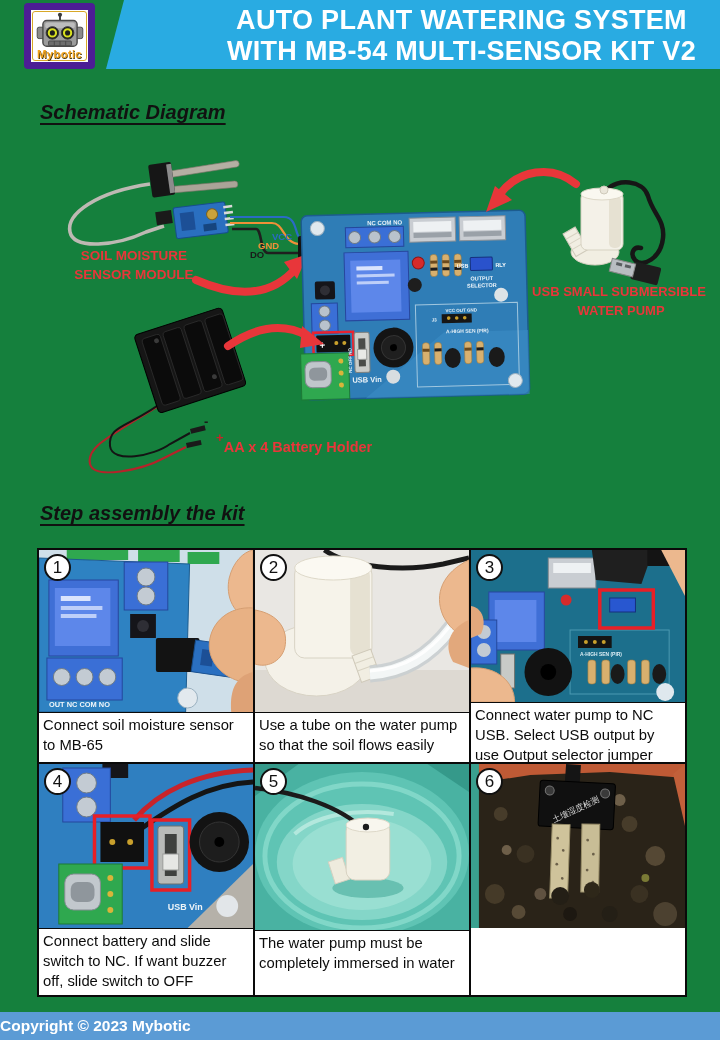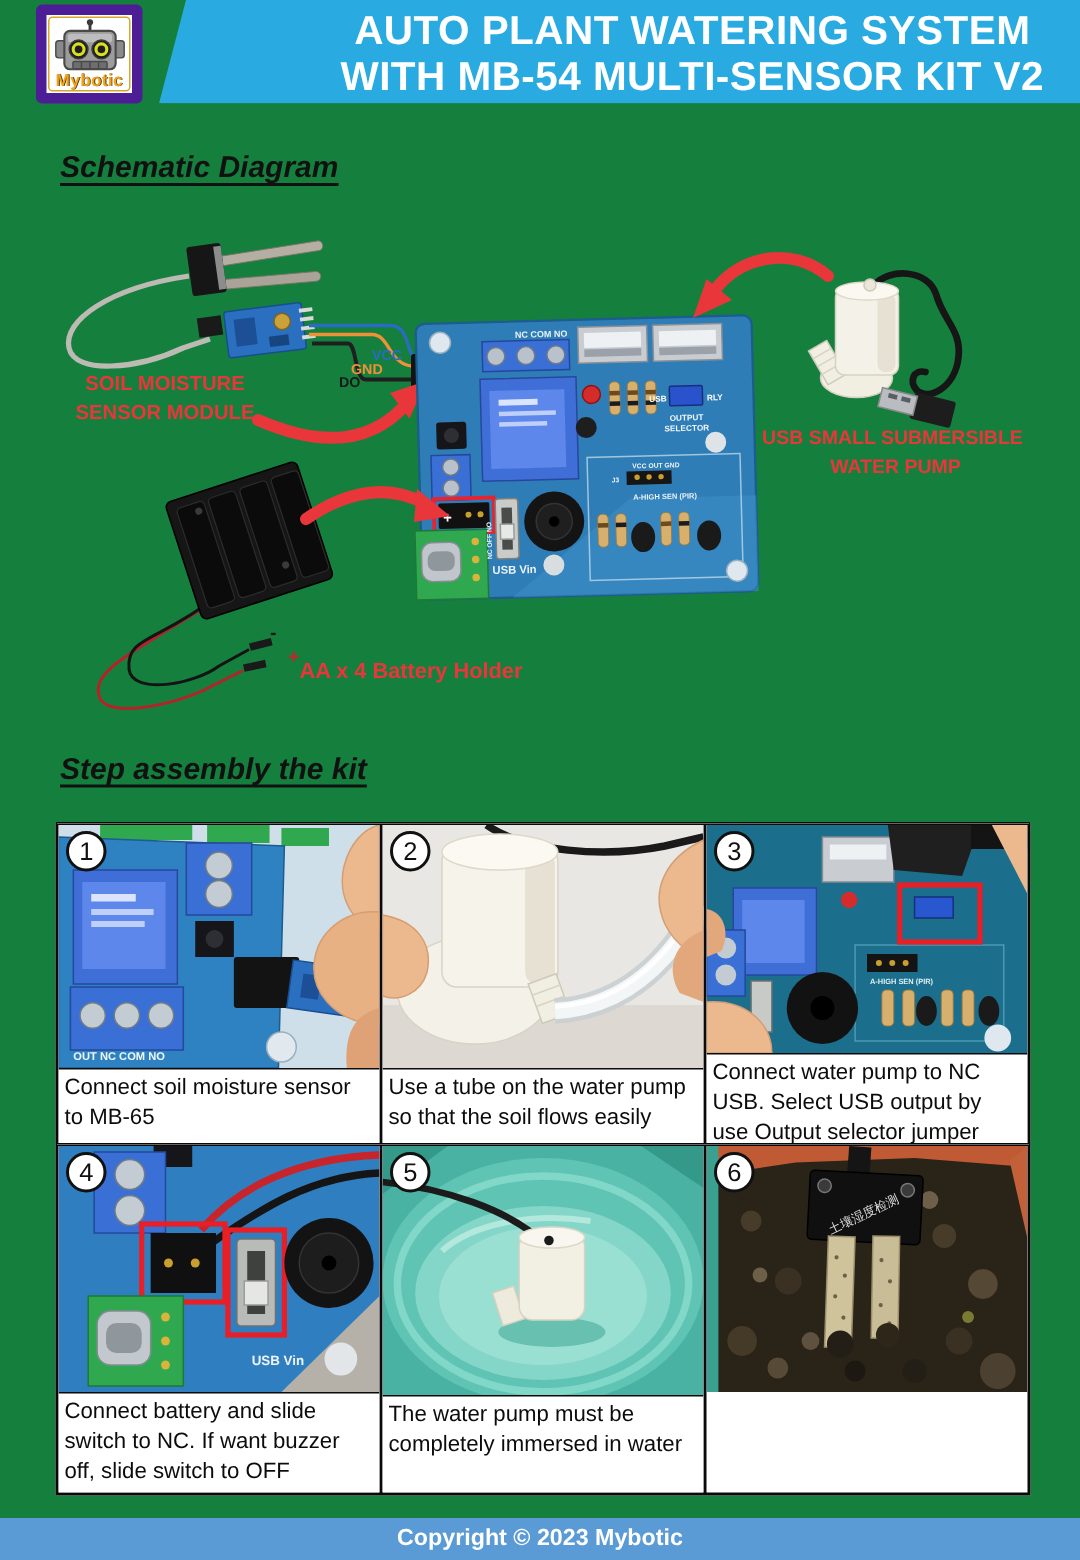--- a/index.html
+++ b/index.html
@@ -18,38 +18,38 @@
   .logo-name{font-size:11.5px;font-weight:bold;color:#f2a41e;margin-top:-2px;
              text-shadow:.6px .6px 0 #4a3a10;letter-spacing:.2px;}
 
   
   .h-underline{position:absolute;left:40px;margin:0;color:#111;font-size:20px;font-weight:bold;
                text-decoration:underline;text-decoration-thickness:2px;text-underline-offset:4px;font-style:italic;}
   #schematic-heading{top:101px;}
   #assembly-heading{top:502px;}
 
   
-  .schematic-wrap{position:absolute;left:22px;top:148px;width:660px;height:348px;}
+  .schematic-wrap{position:absolute;left:46px;top:148px;width:660px;height:348px;}
 
   
   .steps{position:absolute;left:37px;top:548px;width:650px;display:grid;
          grid-template-columns:1fr 1fr 1fr;grid-template-rows:214px 233px;
          border:1.5px solid #0a0a0a;background:#fff;box-sizing:border-box;}
   .cell{border:1.5px solid #0a0a0a;display:flex;flex-direction:column;overflow:hidden;background:#fff;}
   .photo{position:relative;width:100%;overflow:hidden;flex:none;}
   .photo svg{display:block;width:100%;height:100%;}
   .badge{position:absolute;top:4px;left:5px;width:27px;height:27px;border-radius:50%;
          background:#fff;border:2px solid #111;box-sizing:border-box;display:flex;
          align-items:center;justify-content:center;font-size:17px;color:#111;}
   .caption{flex:1;background:#fff;color:#0c0c0c;font-size:14.8px;line-height:20px;
            padding:2px 4px 0 4px;border-top:1.5px solid #0a0a0a;}
 
   
   .footer{position:absolute;left:0;top:1012px;width:720px;height:28px;background:#5b9bd5;
-          color:#fff;font-weight:bold;font-size:15.5px;text-align:center;line-height:28px;}
+          color:#fff;font-weight:bold;font-size:15.5px;line-height:28px;}
 </style>
 </head>
 <body>
 
 <div class="page">
 
   <div class="banner">
     <div class="banner-text">
       <div>AUTO PLANT WATERING SYSTEM</div>
       <div>WITH MB-54 MULTI-SENSOR KIT V2</div>

